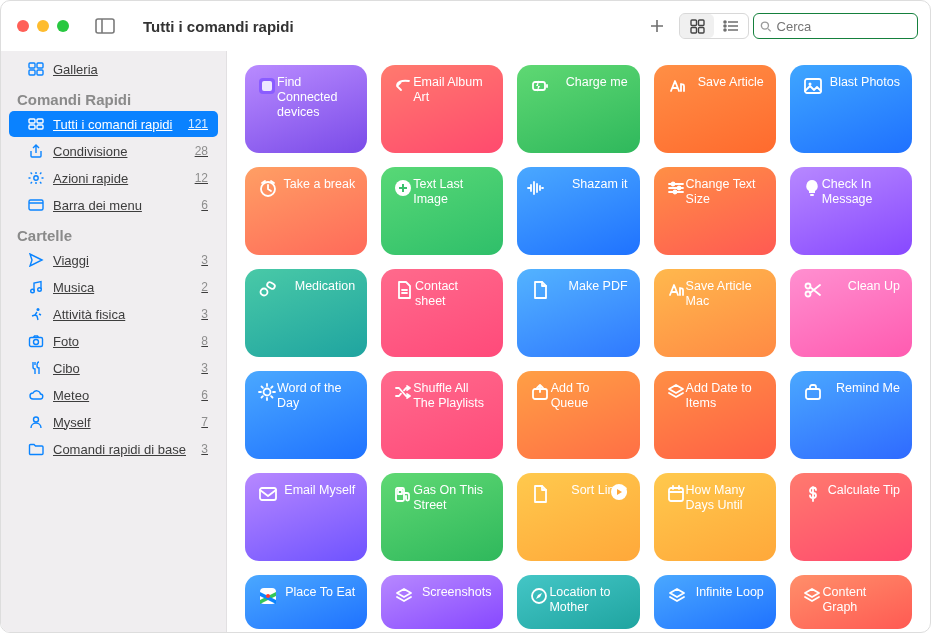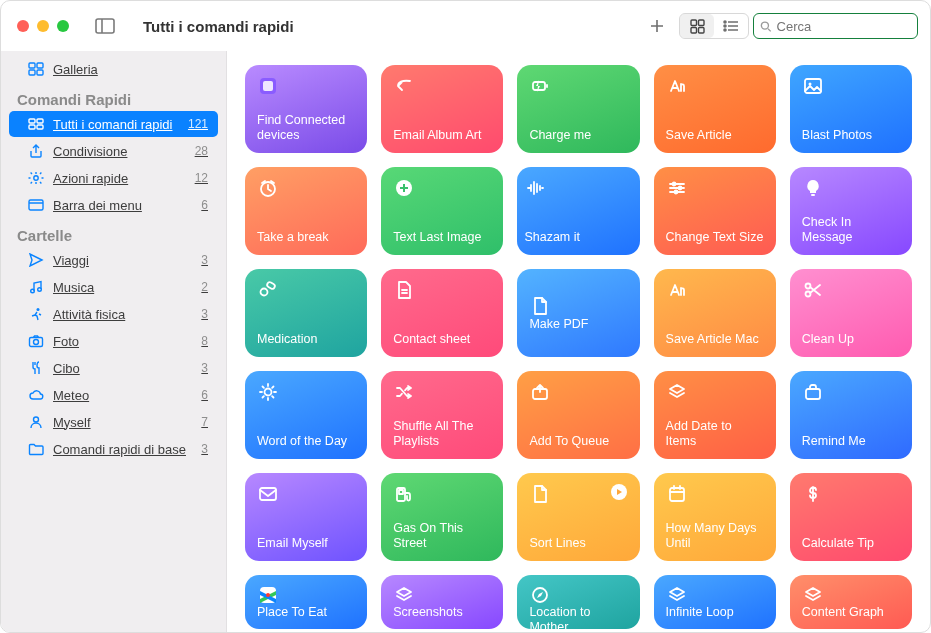--- a/index.html
+++ b/index.html
@@ -114,21 +114,21 @@
 .grid {
   display: grid;
   grid-template-columns: repeat(5, 1fr);
   gap: 14px;
 }
 .tile {
   height: 88px;
   border-radius: 14px;
   padding: 10px 12px;
   display: flex;
-  flex-direction: column;
+  flex-direction: row;
   justify-content: space-between;
   color: #fff;
   position: relative;
   font-size: 13px;
   font-weight: 500;
 }
 .tile .ticon {
   width: 22px; height: 22px;
   display: flex; align-items: center; justify-content: center;
 }
@@ -435,21 +435,21 @@
         <div class="tile" style="background: linear-gradient(160deg, rgb(255, 106, 140) 0%, rgb(255, 74, 122) 100%);">
           <div class="ticon">
             <svg width="20" height="20" viewBox="0 0 20 20" fill="none" stroke="white" stroke-width="1.8" stroke-linecap="round" stroke-linejoin="round">
               <path d="M5 2h7l4 4v12H5z"></path>
               <line x1="8" y1="10" x2="13" y2="10"></line>
               <line x1="8" y1="13" x2="13" y2="13"></line>
             </svg>
           </div>
     <div class="tlabel">Contact sheet</div>
         </div>
-        <div class="tile" style="background: linear-gradient(160deg, rgb(83, 179, 255) 0%, rgb(47, 121, 255) 100%); justify-content: center;">
+        <div class="tile" style="background: linear-gradient(160deg, rgb(83, 179, 255) 0%, rgb(47, 121, 255) 100%);">
           <div class="ticon">
             <svg width="20" height="20" viewBox="0 0 20 20" fill="none" stroke="white" stroke-width="1.8" stroke-linecap="round" stroke-linejoin="round">
               <path d="M5 2h7l4 4v12H5z"></path>
               <path d="M12 2v4h4"></path>
             </svg>
           </div>
     <div class="tlabel">Make PDF</div>
         </div>
         <div class="tile" style="background: linear-gradient(160deg, rgb(255, 184, 77) 0%, rgb(255, 138, 68) 100%);">
           <div class="ticon">

